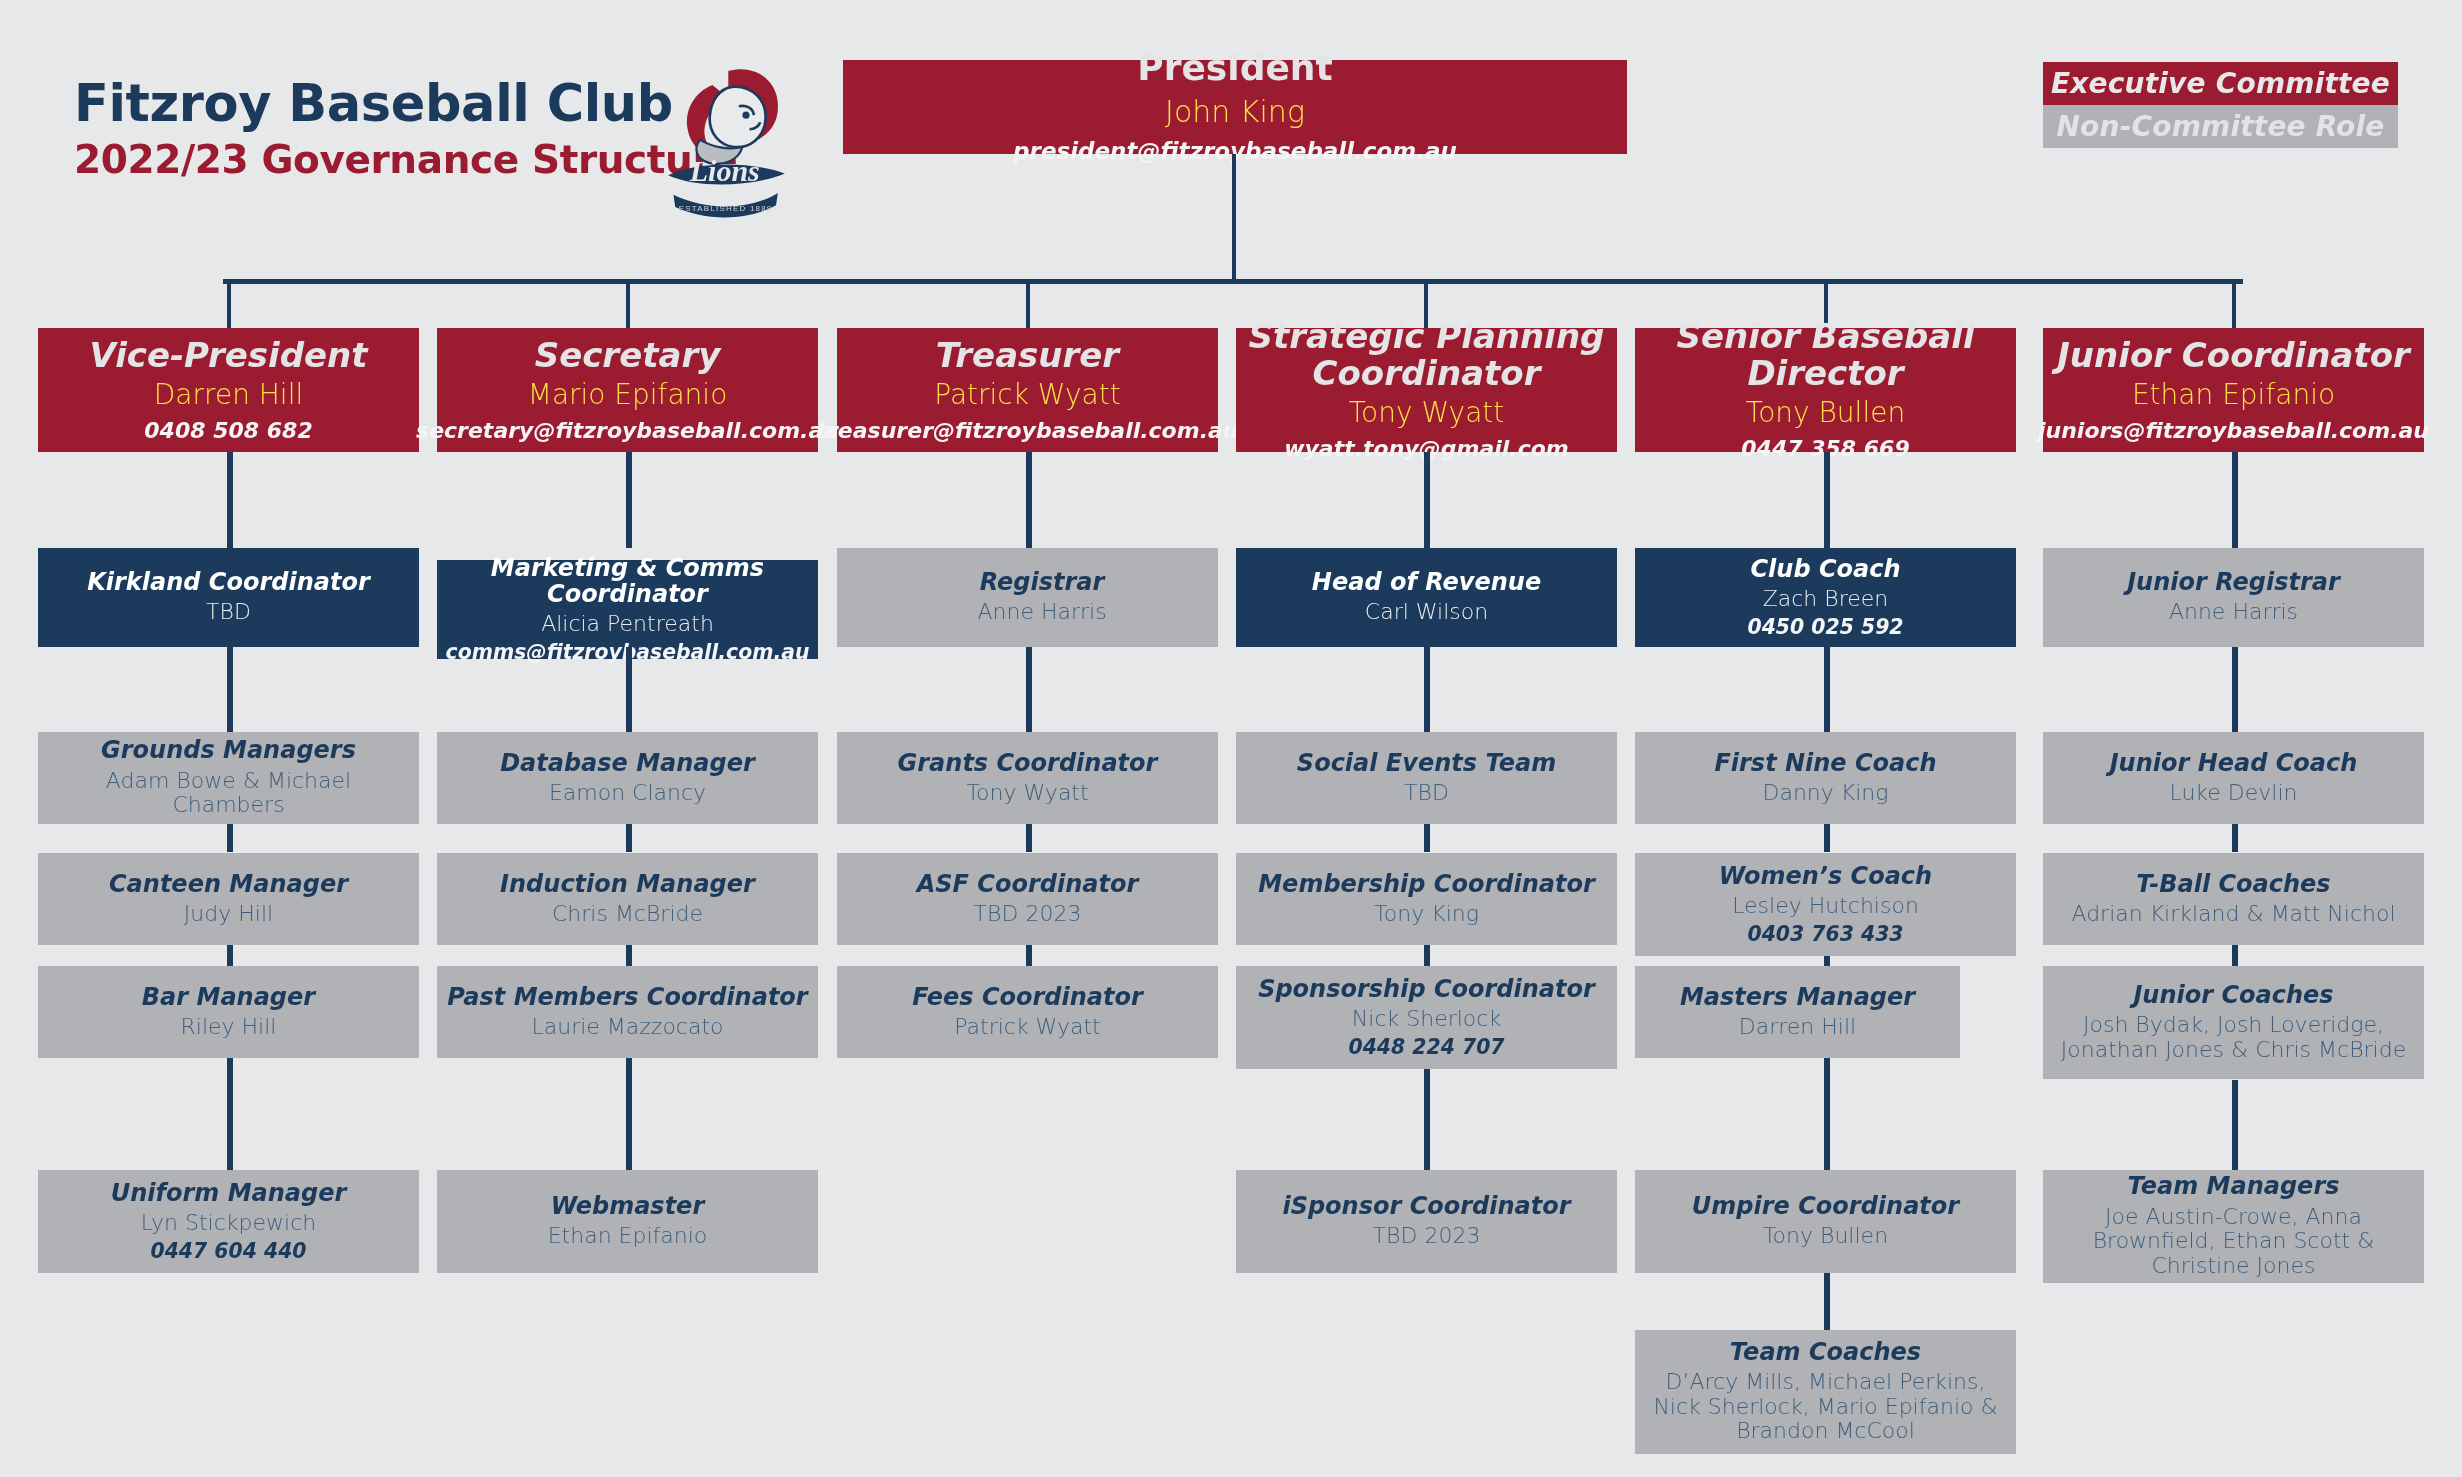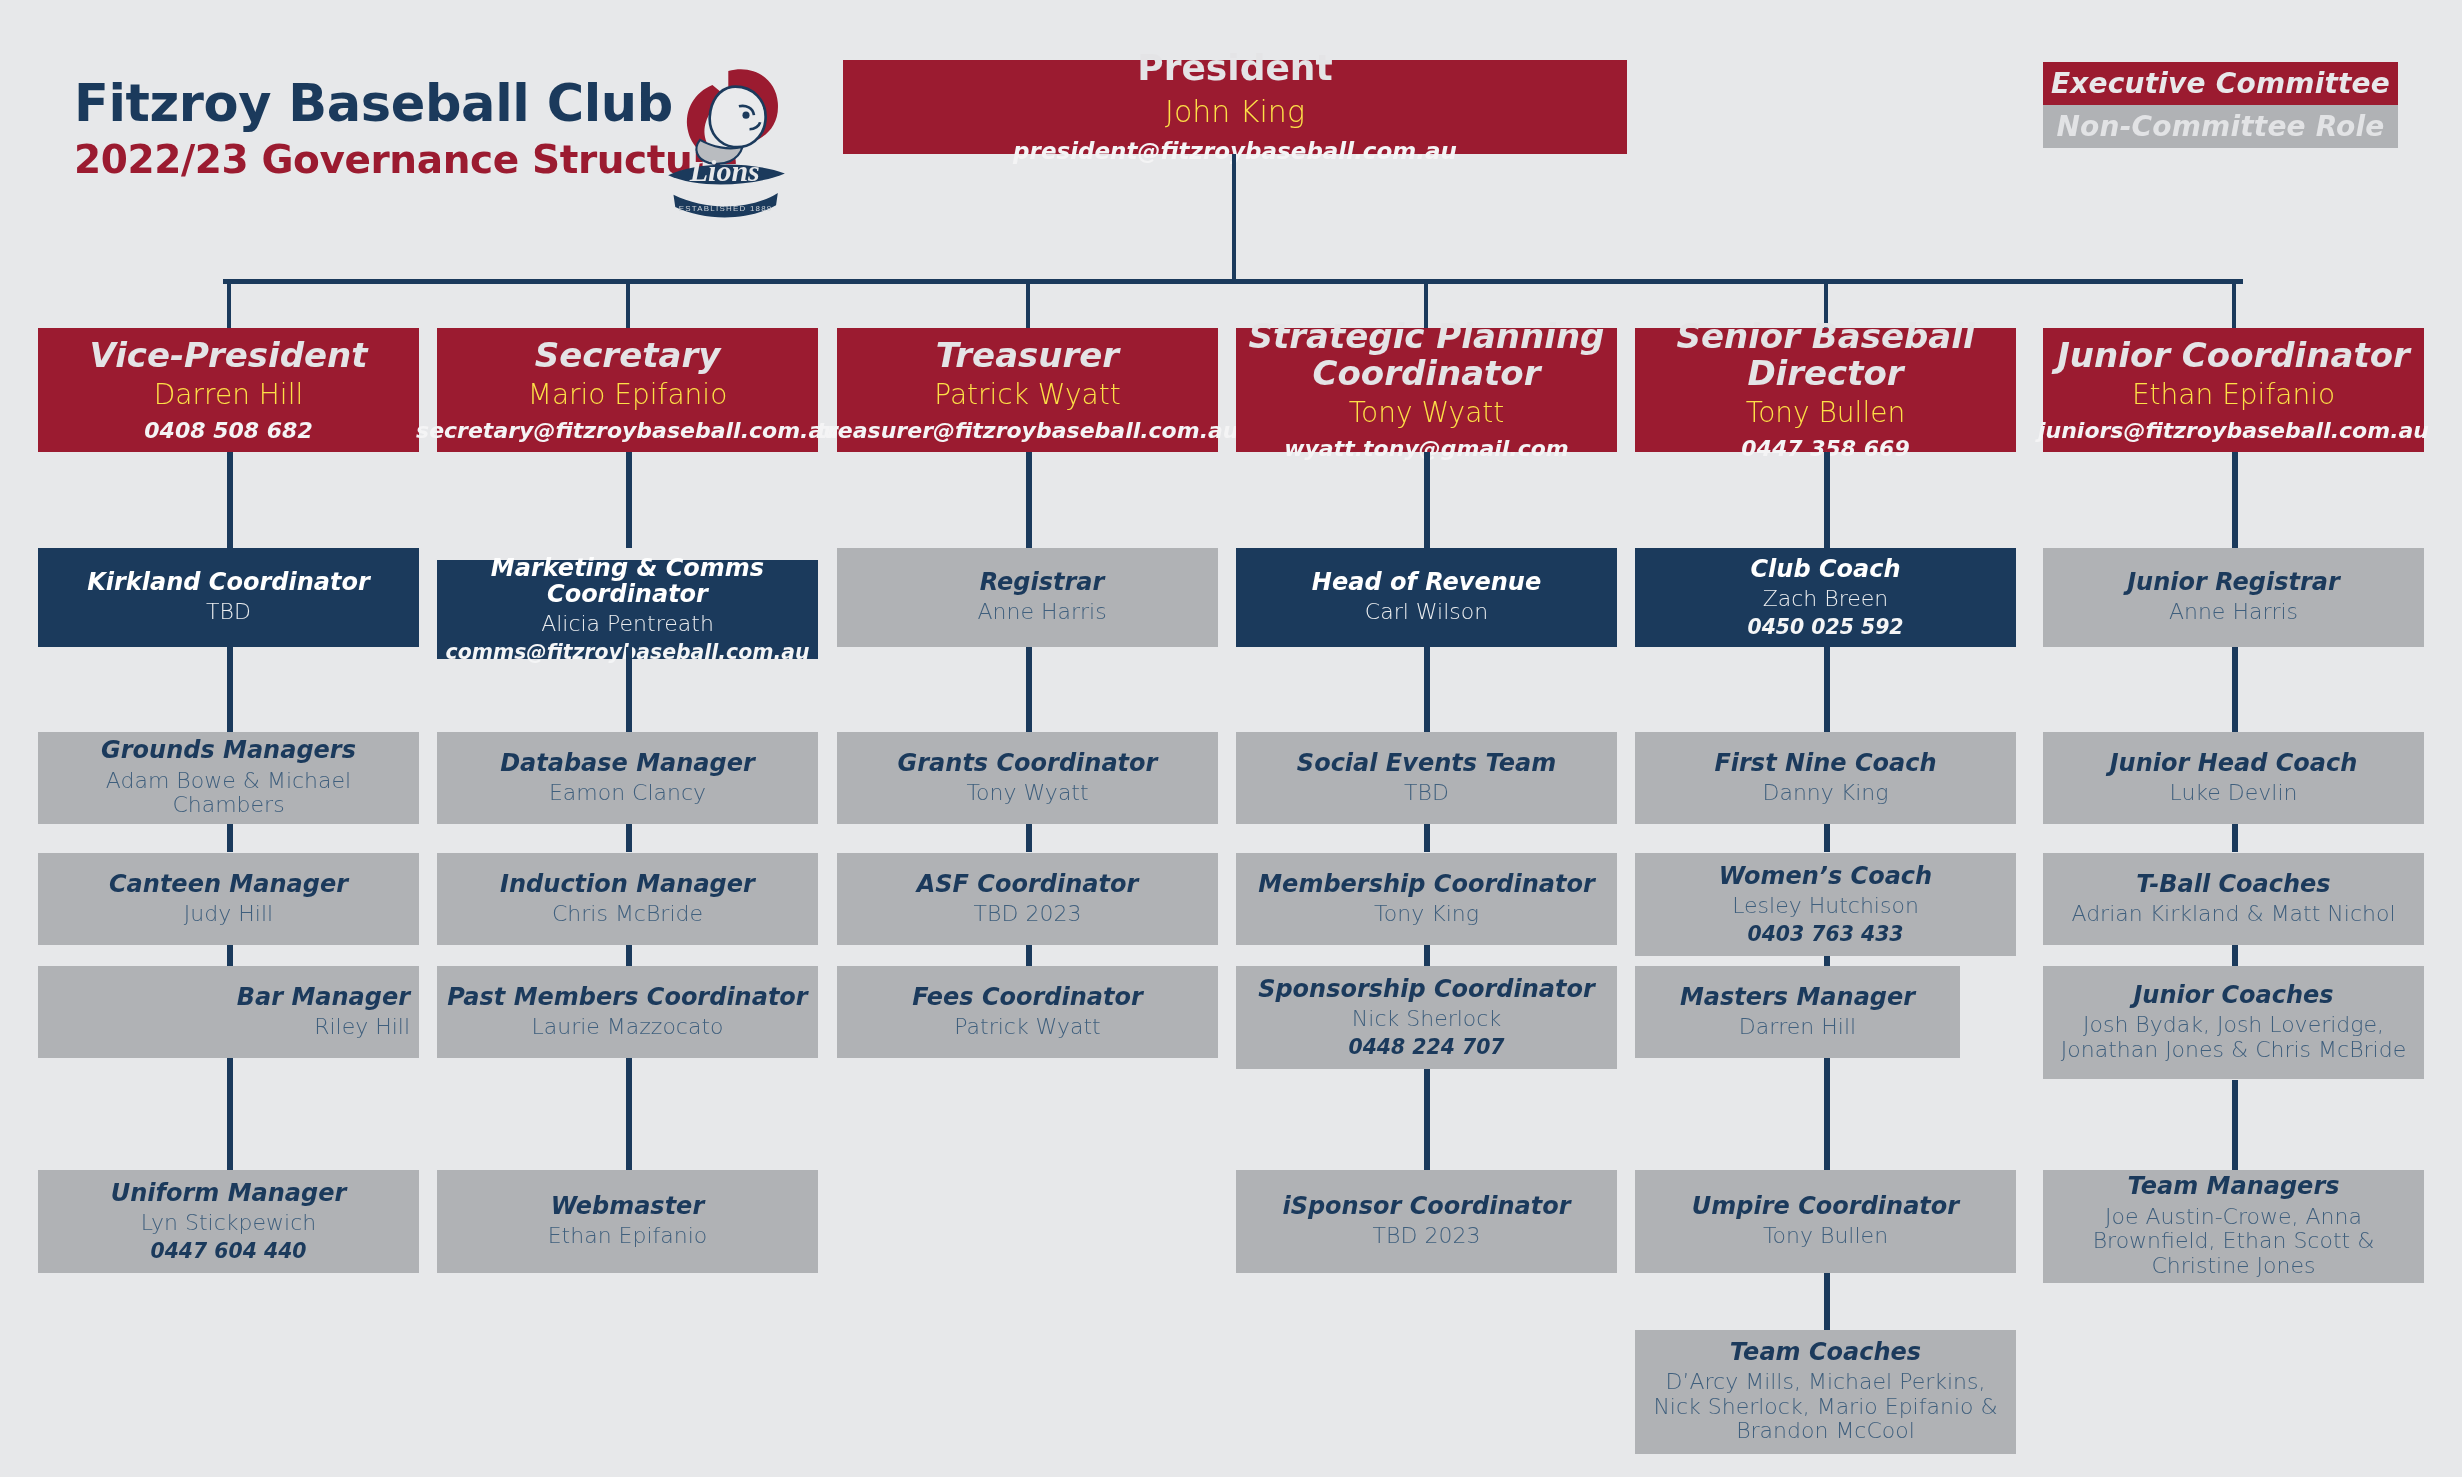--- a/index.html
+++ b/index.html
@@ -139,21 +139,21 @@
       <div class="box grey sub" style="left: 38px; top: 732px; width: 381px; height: 92px;">
         <div class="title">Grounds Managers</div>
         <div class="person">Adam Bowe &amp; Michael Chambers</div>
       </div>
       <div class="vline" style="left: 227px; top: 824px; height: 28px; width: 6.2px;"></div>
       <div class="box grey sub" style="left: 38px; top: 853px; width: 381px; height: 92px;">
         <div class="title">Canteen Manager</div>
         <div class="person">Judy Hill</div>
       </div>
       <div class="vline" style="left: 227px; top: 945px; height: 21px; width: 6.2px;"></div>
-      <div class="box grey sub" style="left: 38px; top: 966px; width: 381px; height: 92px; align-items: flex-end;">
+      <div class="box grey sub" style="left: 38px; top: 966px; width: 381px; height: 92px;">
         <div class="title">Bar Manager</div>
         <div class="person">Riley Hill</div>
       </div>
       <div class="vline" style="left: 227px; top: 1058px; height: 112px; width: 6.2px;"></div>
       <div class="box grey sub" style="left: 38px; top: 1170px; width: 381px; height: 103px;">
         <div class="title">Uniform Manager</div>
         <div class="person">Lyn Stickpewich</div>
         <div class="contact">0447 604 440</div>
       </div>
       <div class="vline" style="left: 626px; top: 279px; height: 49px;"></div>

